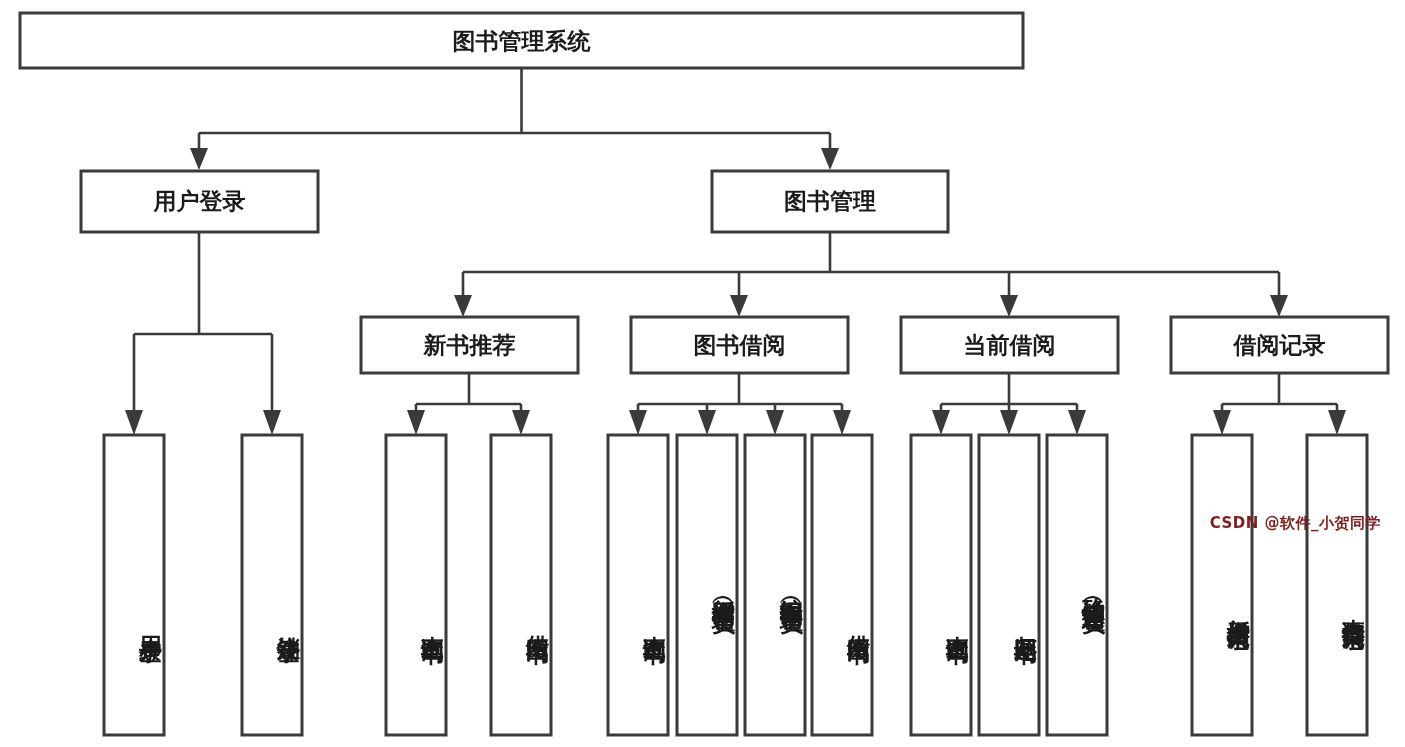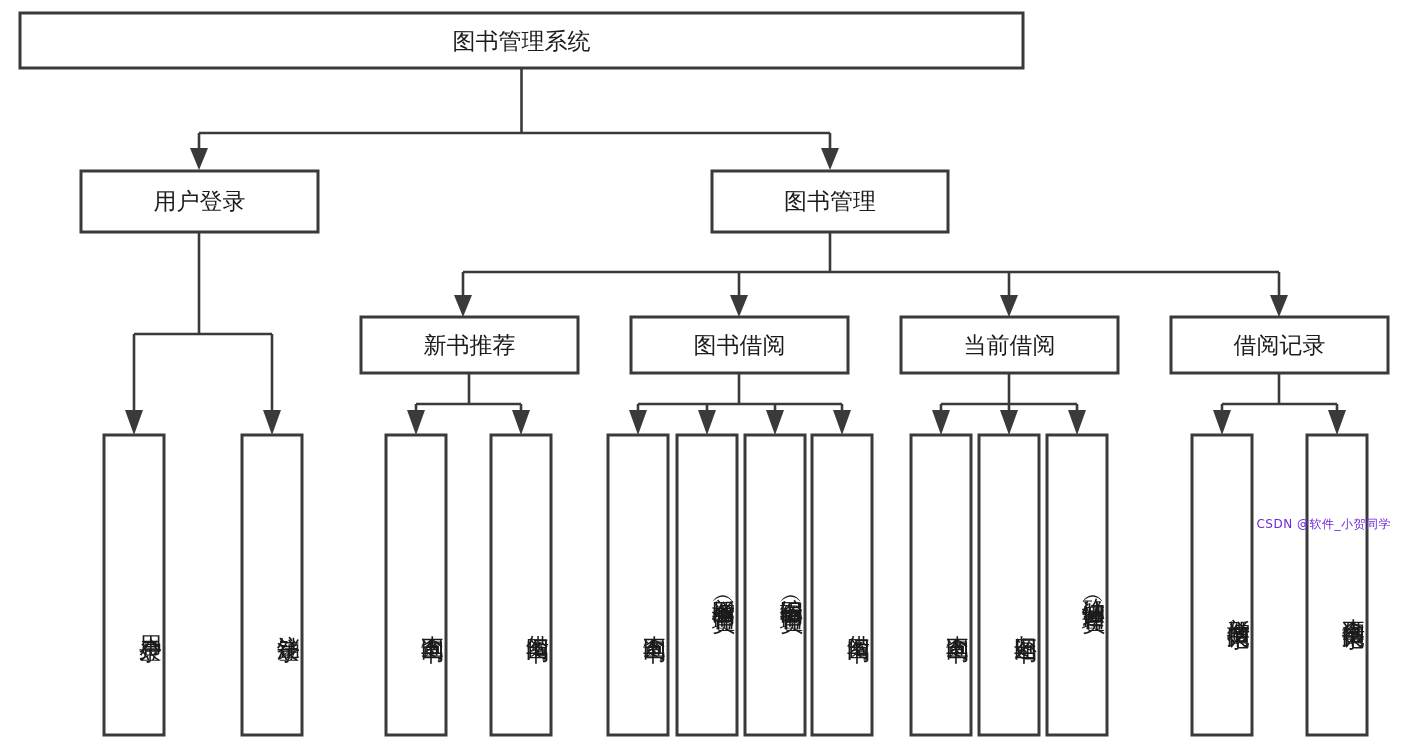--- a/index.html
+++ b/index.html
@@ -11,20 +11,21 @@
     width: 1405px;
     height: 747px;
     font-family: "DejaVu Sans", "Liberation Sans", sans-serif;
     overflow: hidden;
     position: relative;
   }
   #diagram-root {
     position: relative;
     width: 1405px;
     height: 539px;
+    font-weight: bold;
   }
   svg.diagram-canvas {
     position: absolute;
     top: 0;
     left: 0;
     width: 1405px;
     height: 747px;
   }
   .node-box {
     fill: #ffffff;
@@ -66,25 +67,25 @@
     color: #1b1b1b;
     letter-spacing: 2px;
     white-space: nowrap;
     display: flex;
     align-items: flex-start;
     justify-content: center;
     pointer-events: none;
   }
   .watermark {
     position: absolute;
-    right: 14px;
+    right: 24px;
     bottom: 6px;
     font-family: "DejaVu Sans", "Liberation Sans", sans-serif;
-    font-size: 12px;
-    color: #6d28d9;
+    font-size: 15px;
+    color: #7f1d1d;
     white-space: nowrap;
     letter-spacing: 0.5px;
   }
 </style>
 </head>
 <body>
 
 <div id="diagram-root">
 
   <svg class="diagram-canvas" viewBox="0 0 1405 747">

